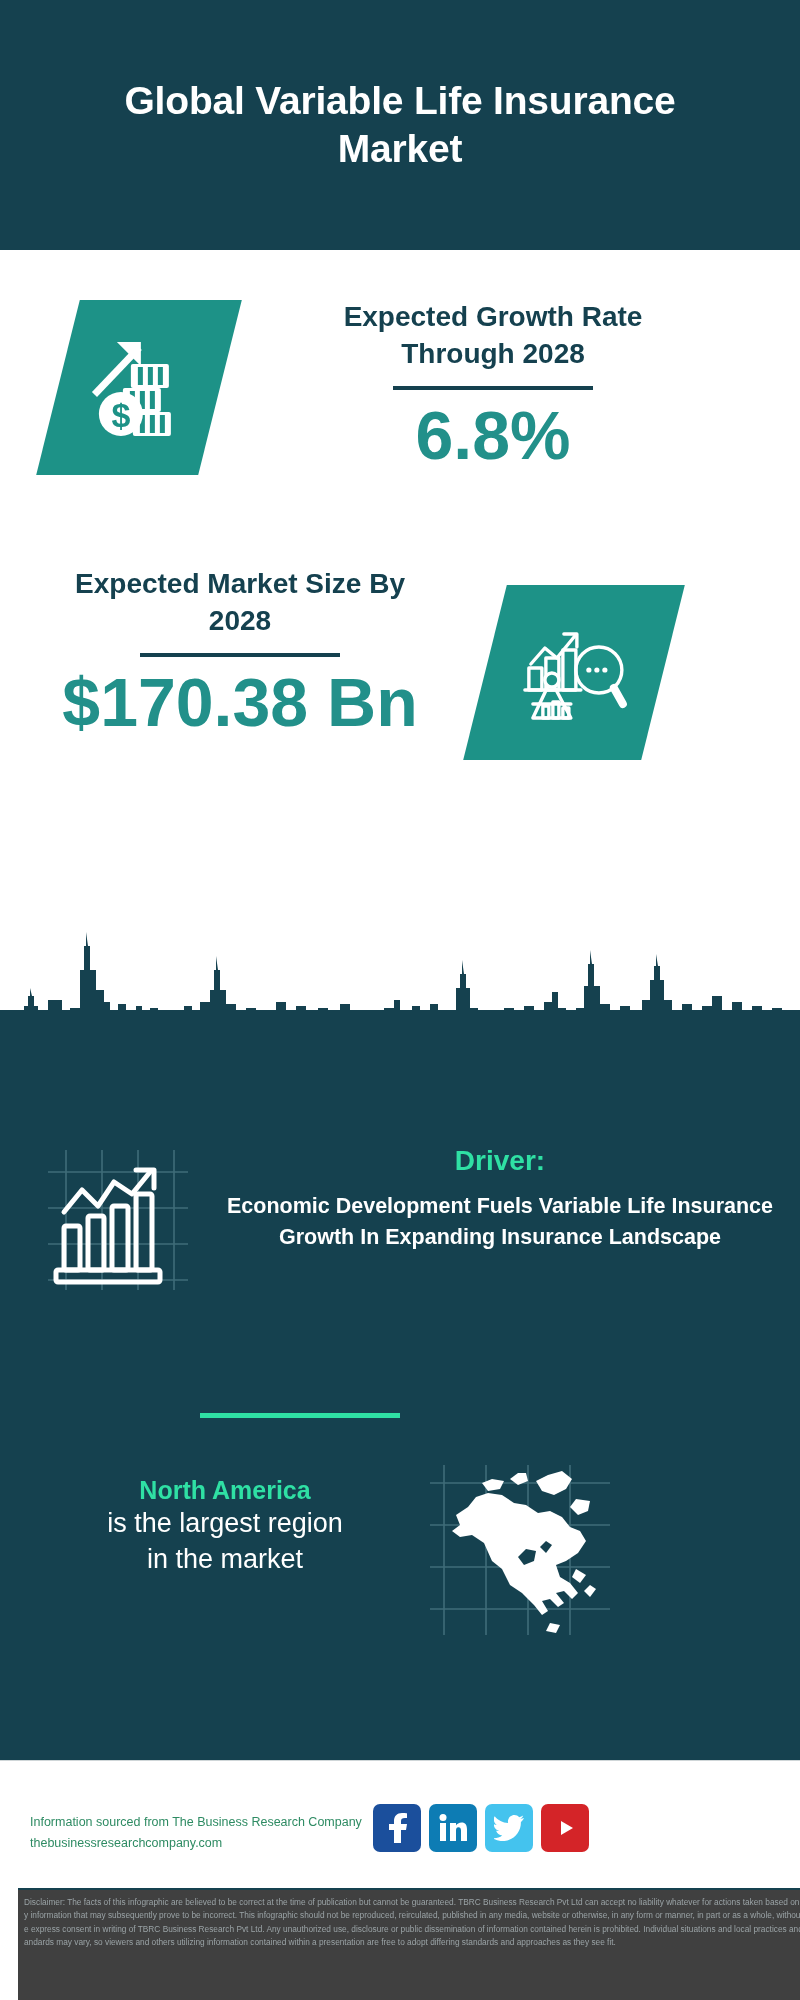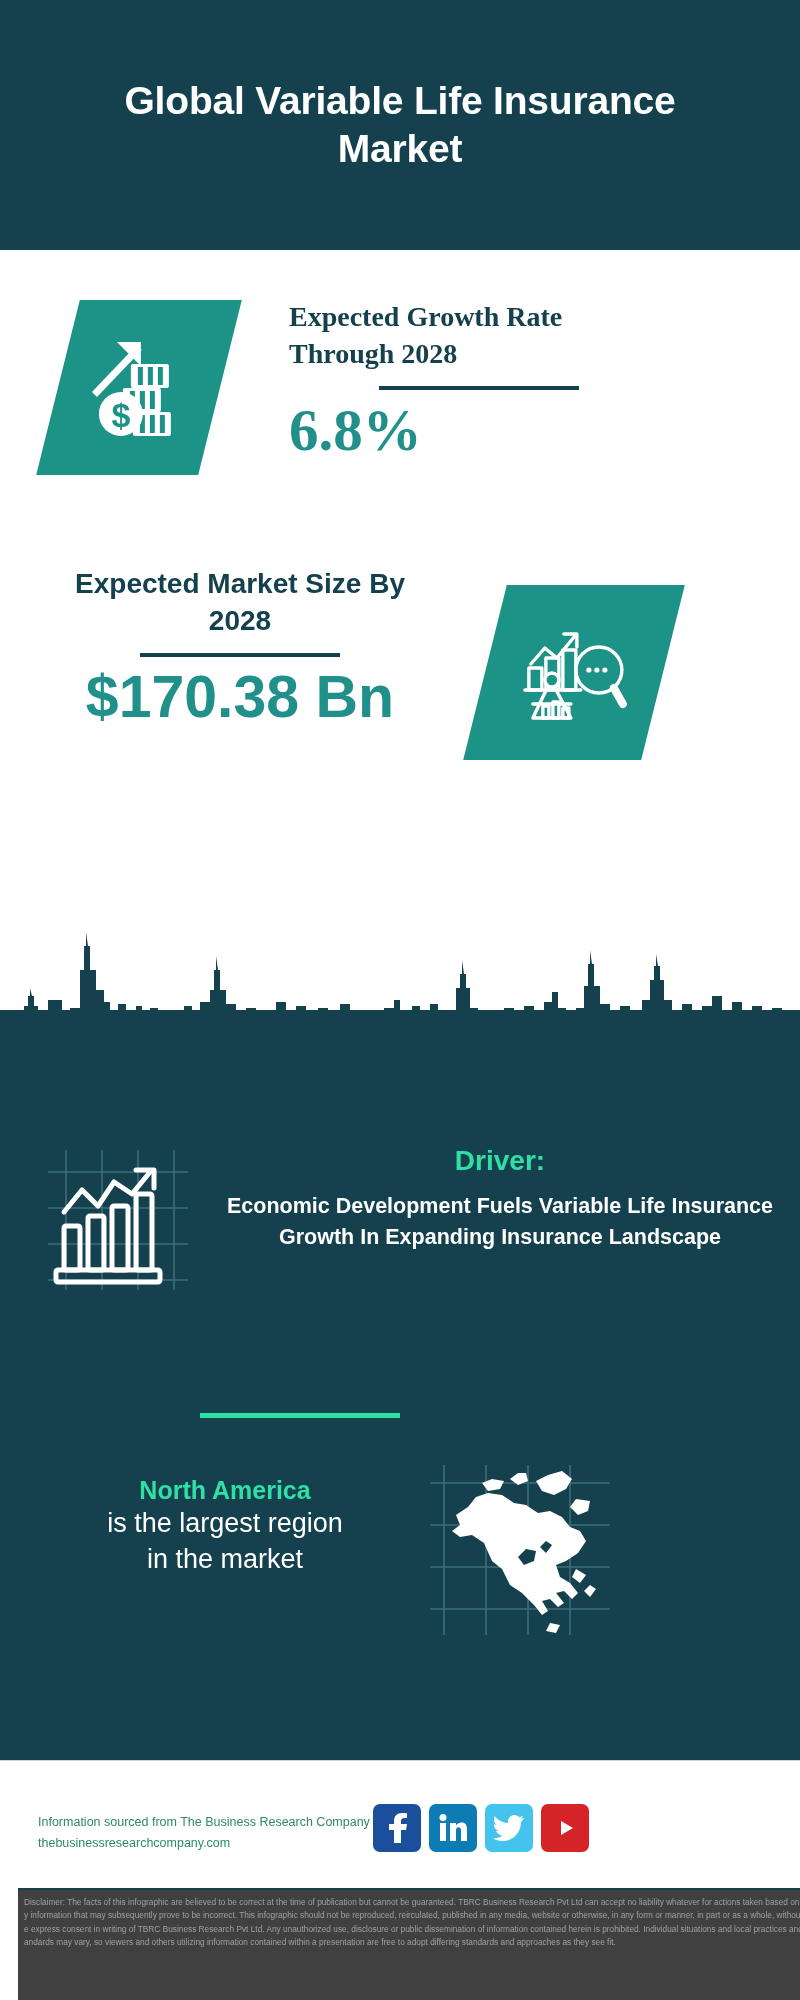--- a/index.html
+++ b/index.html
@@ -34,33 +34,33 @@
     transform:skewX(-14deg);
     display:flex; align-items:center; justify-content:center;
   }
   .para > svg { transform:skewX(14deg); }
 
   .para-growth { left:58px; top:300px; width:162px; height:175px; }
   .para-size  { left:485px; top:585px; width:178px; height:175px; }
 
   
   .growth-block {
-    position:absolute; left:289px; top:298px; width:380px; text-align:left;font-family:Liberation Serif, serif;
+    position:absolute; left:303px; top:298px; width:380px; text-align:center;
   }
   .size-block {
     position:absolute; left:45px; top:565px; width:390px; text-align:center;
   }
   .stat-label {
     color:#15414f; font-size:28px; font-weight:bold; line-height:1.33;
   }
   .rule-dark {
     width:200px; height:4px; background:#15414f; margin:14px auto 10px auto;
   }
   .stat-value {
-    color:#22908a; font-size:59px; font-weight:bold; line-height:1.05;
+    color:#22908a; font-size:68px; font-weight:bold; line-height:1.05;
   }
 
   
   .dark-body {
     position:absolute; left:0; top:1010px; width:800px; height:750px;
     background:#15414f;
   }
   .skyline {
     position:absolute; left:0; top:930px; width:800px; height:110px;
     display:block;
@@ -89,21 +89,21 @@
   .region-name { color:#2fe0a4; font-size:25px; font-weight:bold; line-height:1.25; }
   .region-sub  { color:#ffffff; font-size:27px; font-weight:normal; line-height:1.33;text-align:center; }
   .region-map  { position:absolute; left:430px; top:1465px; }
 
   
   .footer {
     position:absolute; left:0; top:1760px; width:800px; height:128px;
     background:#ffffff;
   }
   .footer-sep { position:absolute; left:0; top:0; width:800px; height:1px; background:#cfd6d8; }
-  .footer-text { position:absolute; left:30px; top:1812px;margin-left:8px; }
+  .footer-text { position:absolute; left:30px; top:1812px; }
   .footer-line {
     color:#2e8b63; font-size:12.5px; line-height:1.65; white-space:nowrap;
   }
   .socials { position:absolute; left:373px; top:1804px; display:flex; gap:8px; }
   .sbtn {
     width:48px; height:48px; border-radius:7px;
     display:flex; align-items:center; justify-content:center;
   }
   .s-fb { background:#1b4f9c; }
   .s-li { background:#0d7cb4; }

